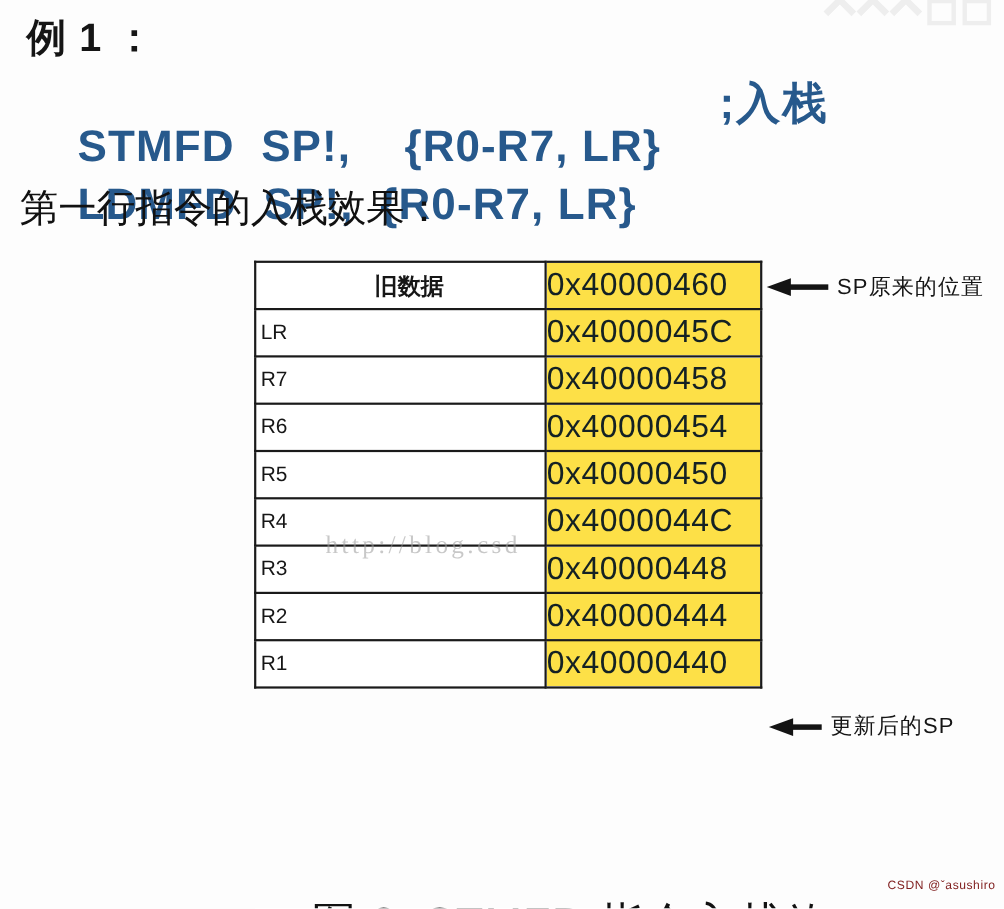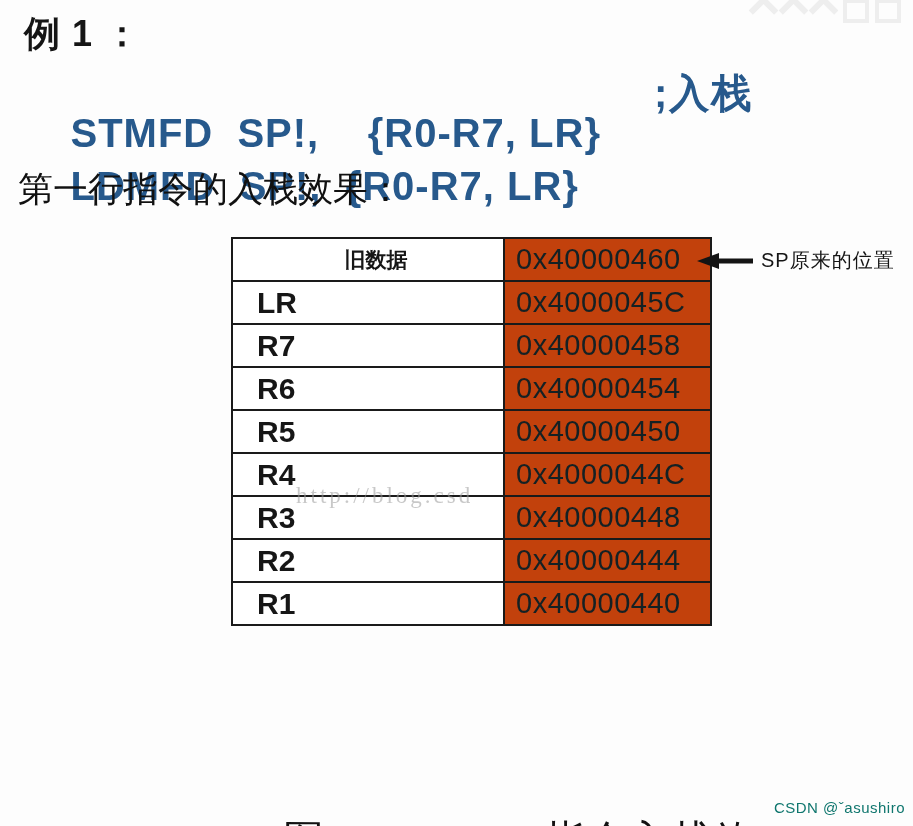--- a/index.html
+++ b/index.html
@@ -41,28 +41,27 @@
   }
   .stack-table td{
     border:2px solid #1a1a1a;
     height:41px;
     padding:0;
     vertical-align:middle;
     overflow:hidden;
   }
   td.reg-cell{
     width:246px;background:#ffffff;
-    font-size:30px;color:#161616;
-    padding-left:24px;
-    font-weight:bold;
+    font-size:19px;color:#161616;
+    padding-left:4px;
   }
   td.addr-cell{
-    width:194px;background:#c2410c;
+    width:194px;background:#fde047;
     font-size:29px;color:#142124;
-    padding-left:11px;
+    padding-left:0;
     letter-spacing:0.5px;
     margin-left:36px;
   }
   tr.header-row td.reg-cell{
     font-size:21px;font-weight:bold;
     text-align:center;padding-left:16px;
   }
   
   .annotation{position:absolute;display:flex;align-items:center;}
   #annotation-sp-original{left:695px;top:247px;}
@@ -83,21 +82,21 @@
   
   .blog-watermark{
     position:absolute;left:296px;top:483px;
     font-family:Liberation Serif, serif;
     font-size:23px;color:#9c9c9c;opacity:0.55;
     letter-spacing:3px;white-space:pre;
     z-index:5;pointer-events:none;
   }
   .csdn-watermark{
     position:absolute;right:8px;top:799px;
-    font-size:15px;color:#0f766e;
+    font-size:11px;color:#7f1d1d;
     letter-spacing:0.5px;white-space:pre;
   }
   .corner-watermark{
     position:absolute;top:-10px;right:6px;height:34px;
     display:flex;align-items:center;opacity:0.9;
   }
   .corner-watermark .chev{
     width:15px;height:15px;display:inline-block;
     border-left:6px solid #ededed;border-top:6px solid #ededed;
     transform:rotate(45deg);margin-right:9px;margin-top:6px;
@@ -174,20 +173,27 @@
   </table>
 
   <div class="annotation" id="annotation-sp-original">
     <svg class="arrow-icon" width="60" height="24" viewBox="0 0 60 24">
       <polygon points="2,12 24,4 24,20" fill="#141414"></polygon>
       <rect x="20" y="9.5" width="38" height="5" fill="#141414"></rect>
     </svg>
     <span class="label">SP原来的位置</span>
   </div>
 
+  <div class="annotation" id="annotation-sp-updated">
+    <svg class="arrow-icon" width="52" height="24" viewBox="0 0 52 24">
+      <polygon points="2,13 24,5 24,21" fill="#141414"></polygon>
+      <rect x="20" y="10.5" width="30" height="5" fill="#141414"></rect>
+    </svg>
+    <span class="label">更新后的SP</span>
+  </div>
 
   <div class="figure-caption">
     <span>图 3  STMFD 指令入栈效</span>
     
   </div>
 
   <div class="blog-watermark">http://blog.csd</div>
   <div class="csdn-watermark">CSDN @ˇasushiro</div>
 
 </div>

